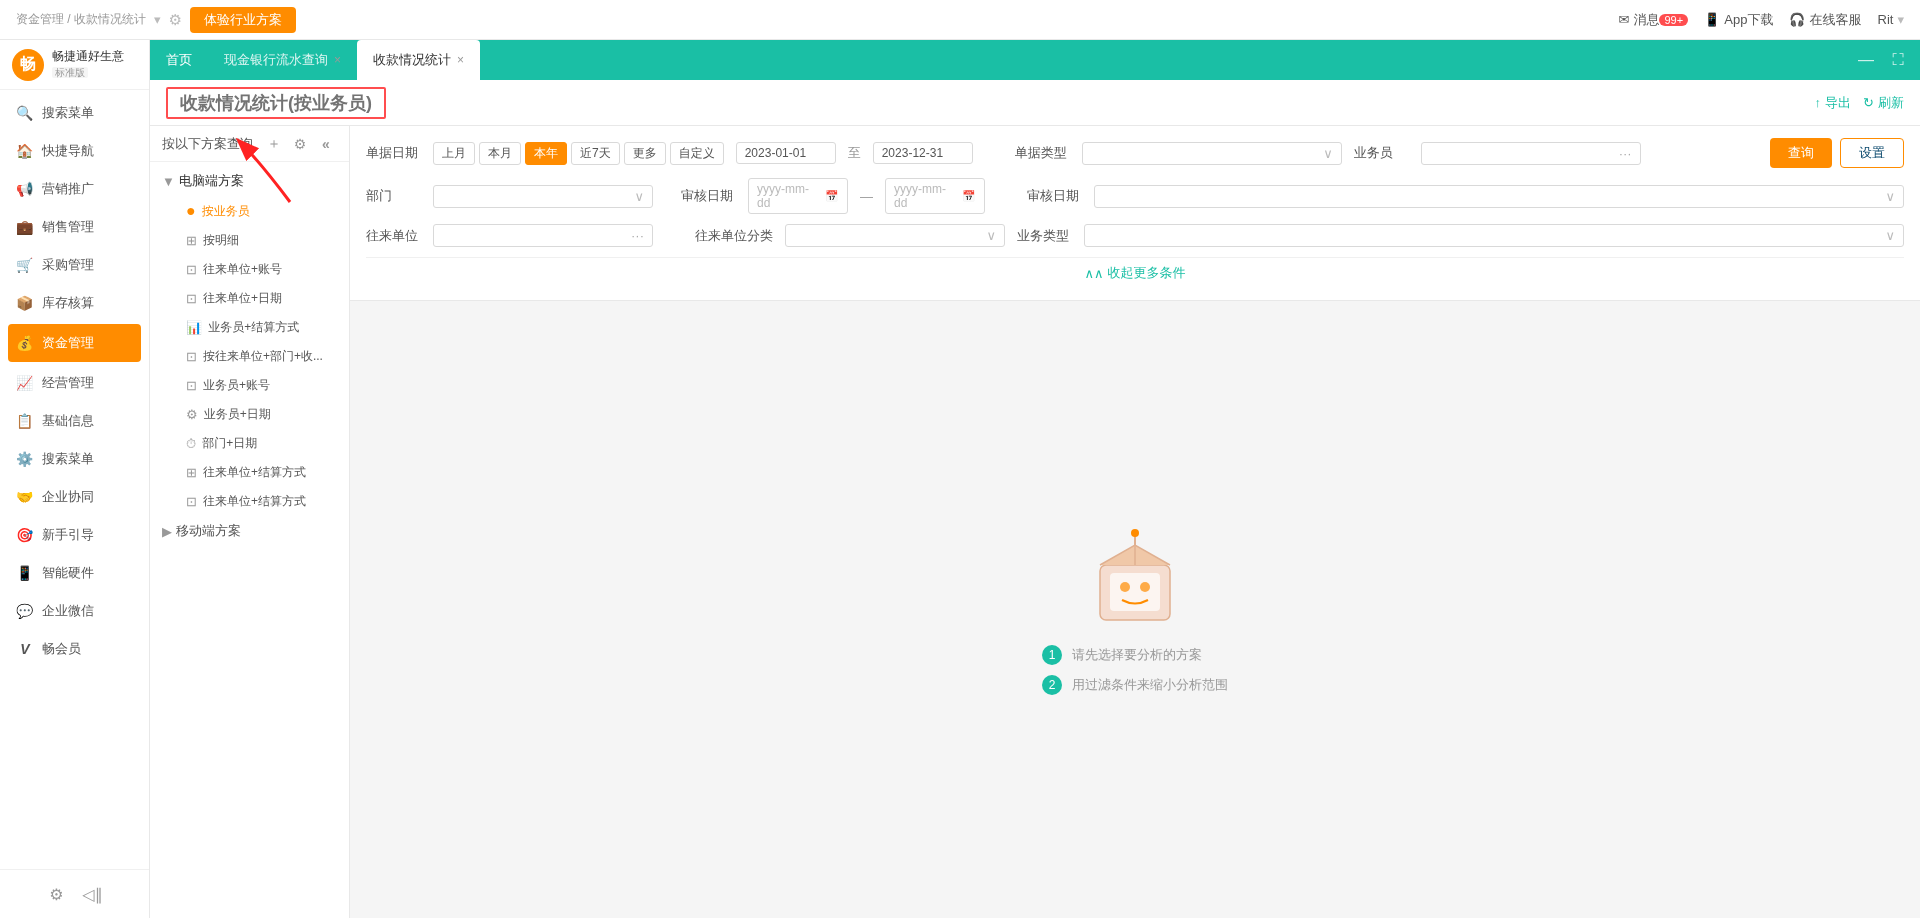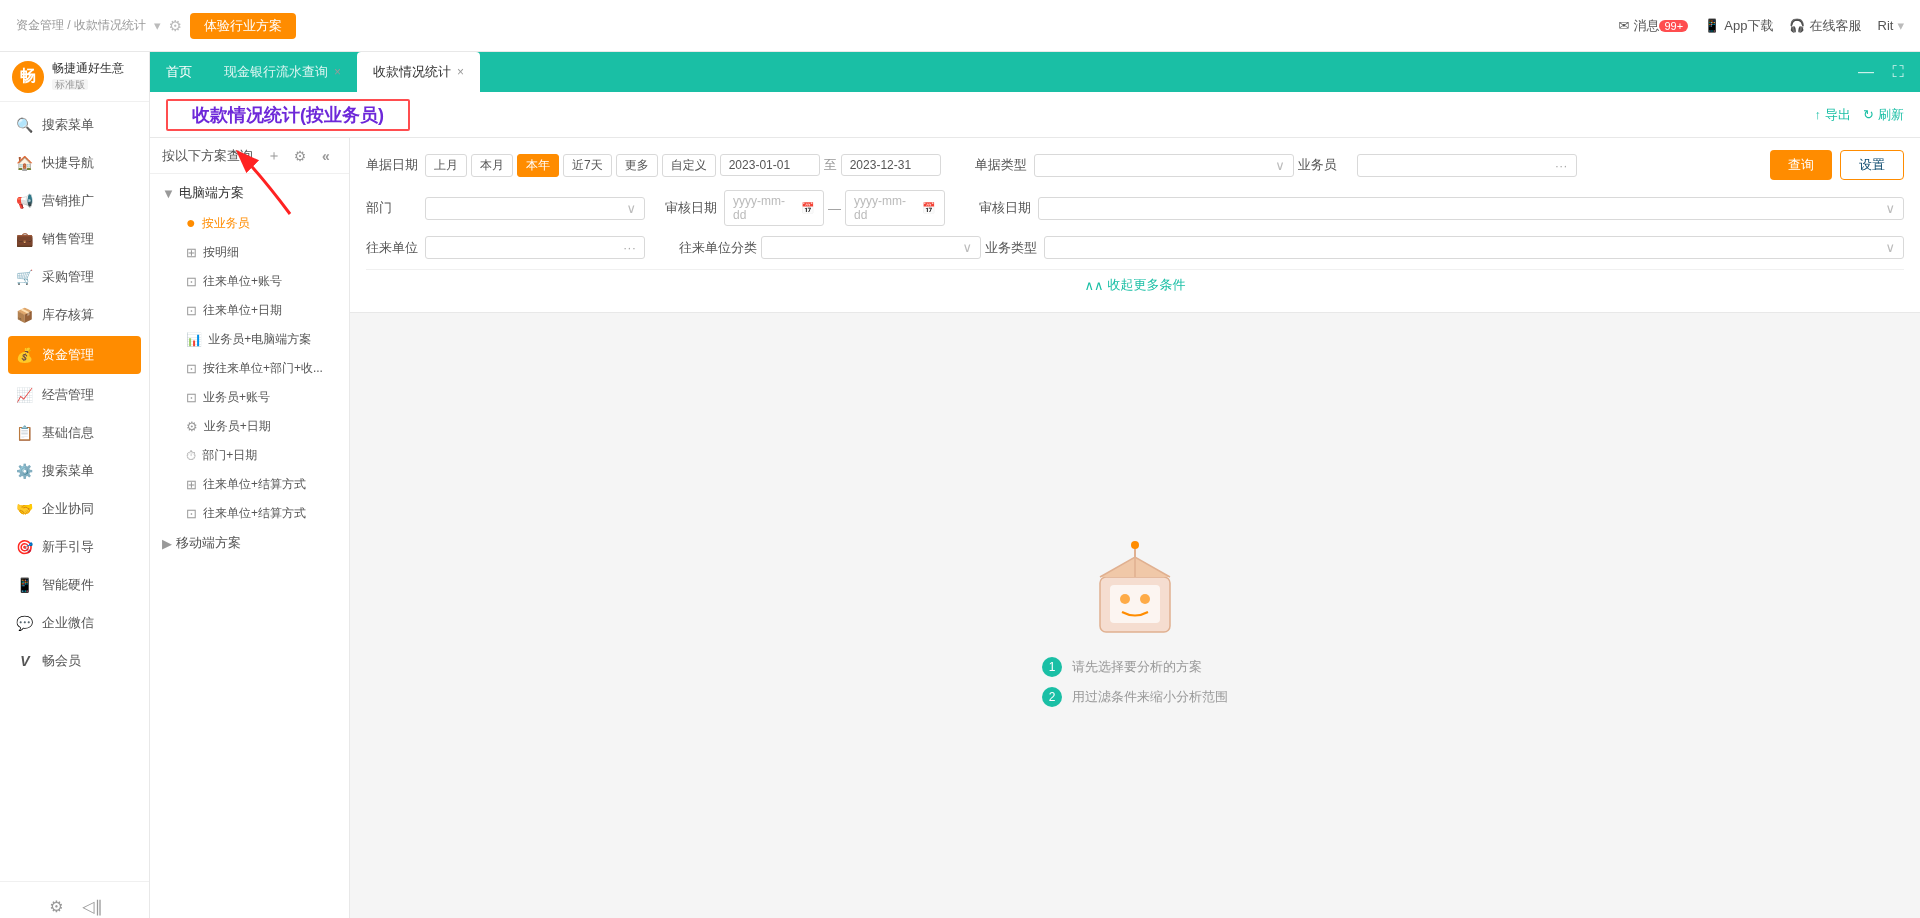--- a/index.html
+++ b/index.html
@@ -1,20 +1,20 @@
 <!DOCTYPE html>
 <html><head>
   <meta charset="utf-8">
   <style>
     * { box-sizing: border-box; margin: 0; padding: 0; font-family: 'Microsoft YaHei', Arial, sans-serif; }
     body { width: 1920px; height: 918px; overflow: hidden; background: #f5f5f5; font-size: 13px; }
 
     
     .top-bar {
-      height: 52px;
+      height: 40px;
       background: #fff;
       display: flex;
       align-items: center;
       padding: 0 16px;
       border-bottom: 1px solid #e8e8e8;
       position: relative;
     }
     .top-bar-left {
       display: flex;
       align-items: center;
@@ -214,23 +214,23 @@
       height: 46px;
       background: #fff;
       display: flex;
       align-items: center;
       padding: 0 16px;
       border-bottom: 1px solid #e8e8e8;
     }
     .page-title {
       font-size: 18px;
       font-weight: bold;
-      color: #6d28d9;
+      color: #737373;
       border: 2px solid #ff4d4f;
-      padding: 2px 24px;
+      padding: 2px 12px;
       border-radius: 2px;
     }
     .page-header-right {
       margin-left: auto;
       display: flex;
       gap: 12px;
       align-items: center;
     }
     .header-btn {
       display: flex;
@@ -340,21 +340,21 @@
 
     
     .filter-area {
       background: #fff;
       padding: 12px 16px;
       border-bottom: 1px solid #e8e8e8;
     }
     .filter-row {
       display: flex;
       align-items: center;
-      gap: 4px;
+      gap: 12px;
       margin-bottom: 10px;
     }
     .filter-row:last-child { margin-bottom: 0; }
     .filter-label {
       color: #555;
       font-size: 13px;
       white-space: nowrap;
       min-width: 55px;
     }
     .filter-date-group {
@@ -675,21 +675,21 @@
               <div class="tree-item">
                 <span class="tree-item-icon">⊡</span>
                 <span>往来单位+账号</span>
               </div>
               <div class="tree-item">
                 <span class="tree-item-icon">⊡</span>
                 <span>往来单位+日期</span>
               </div>
               <div class="tree-item">
                 <span class="tree-item-icon">📊</span>
-                <span>业务员+电脑端方案</span>
+                <span>业务员+结算方式</span>
               </div>
               <div class="tree-item">
                 <span class="tree-item-icon">⊡</span>
                 <span>按往来单位+部门+收...</span>
               </div>
               <div class="tree-item">
                 <span class="tree-item-icon">⊡</span>
                 <span>业务员+账号</span>
               </div>
               <div class="tree-item">

